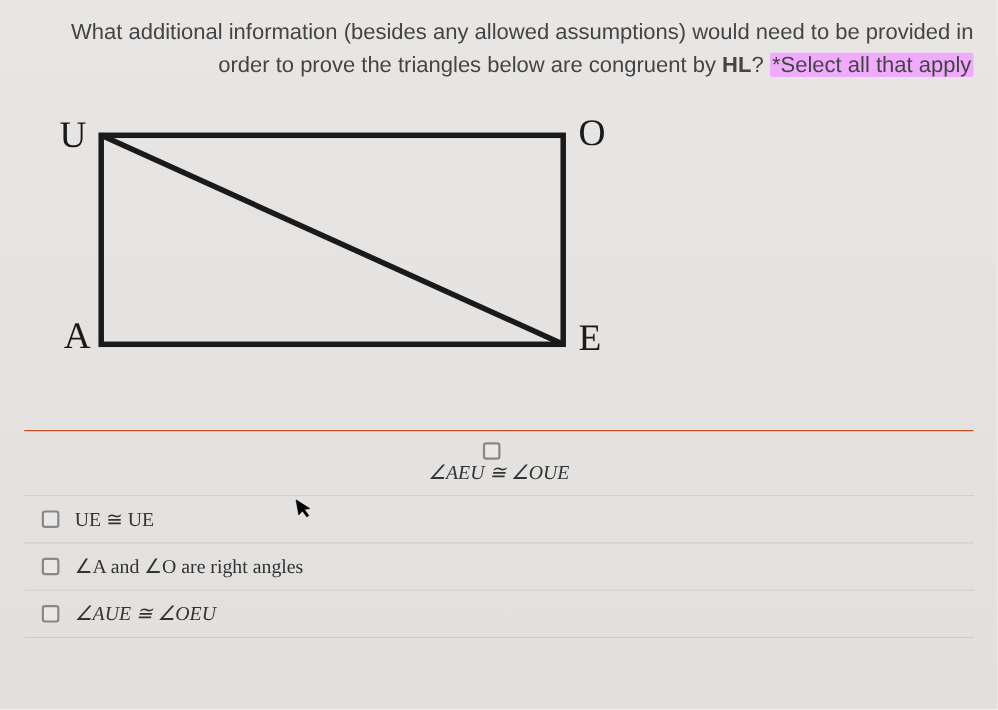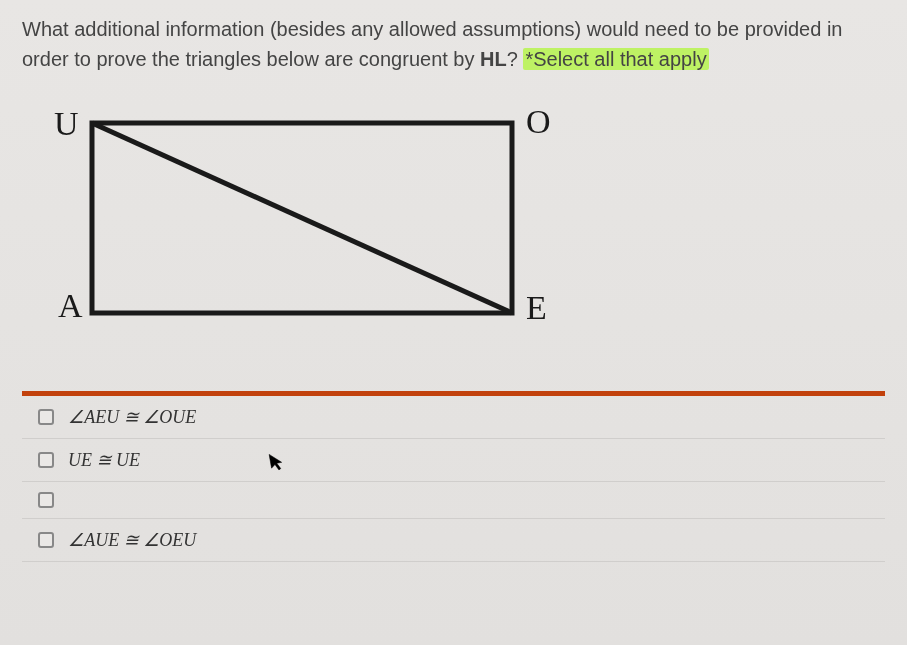--- a/index.html
+++ b/index.html
@@ -14,26 +14,27 @@
       font-family: 'Segoe UI', Arial, sans-serif;
       padding: 14px 22px;
       color: #2a2a2a;
       overflow: hidden;
     }
     .question-text {
       font-size: 20px;
       line-height: 1.5;
       color: #444;
       margin-bottom: 27px;
+      text-align: right;
     }
     .hl {
       font-weight: 700;
     }
     .highlight {
-      background: #bef264;
+      background: #f0abfc;
       border-radius: 2px;
       padding: 0 2px;
     }
     .figure-area {
       position: relative;
       width: 560px;
       height: 250px;
       margin: 20px 0 40px 10px;
     }
     .vertex-label {
@@ -47,36 +48,36 @@
       width: 100%;
     }
     .option-row {
       display: flex;
       align-items: center;
       padding: 10px 16px;
       border-bottom: 1px solid #d0cecc;
       position: relative;
     }
     .option-row:first-child {
-      border-top: 5px solid #c2410c;
+      border-top: 1px solid #c2410c;
+      flex-direction: column;
     }
     .checkbox {
       width: 16px;
       height: 16px;
       border: 2px solid #888;
       border-radius: 3px;
       margin-right: 14px;
       background: #eae8e6;
       flex-shrink: 0;
     }
     .option-label {
       font-size: 18px;
       color: #333;
       font-family: Georgia, 'Times New Roman', serif;
-      font-style: italic;
     }
     .cursor {
       position: absolute;
       left: 270px;
       top: 452px;
       font-size: 18px;
       color: #000;
       z-index: 100;
       transform: rotate(-10deg);
     }
@@ -104,20 +105,21 @@
   <div class="option-row">
     <div class="checkbox"></div>
     <span class="option-label" style="font-style:italic;">∠AEU ≅ ∠OUE</span>
   </div>
   <div class="option-row">
     <div class="checkbox"></div>
     <span class="option-label">UE ≅ UE</span>
   </div>
   <div class="option-row">
     <div class="checkbox"></div>
+    <span class="option-label">∠A and ∠O are right angles</span>
   </div>
   <div class="option-row">
     <div class="checkbox"></div>
     <span class="option-label" style="font-style:italic;">∠AUE ≅ ∠OEU</span>
   </div>
 </div>
 
 <div class="cursor">
   <svg width="16" height="20" viewBox="0 0 16 20">
     <path d="M 1 1 L 1 15 L 5 12 L 8 18 L 10 17 L 7 11 L 12 11 Z" fill="#000" stroke="#000" stroke-width="0.5"></path>

